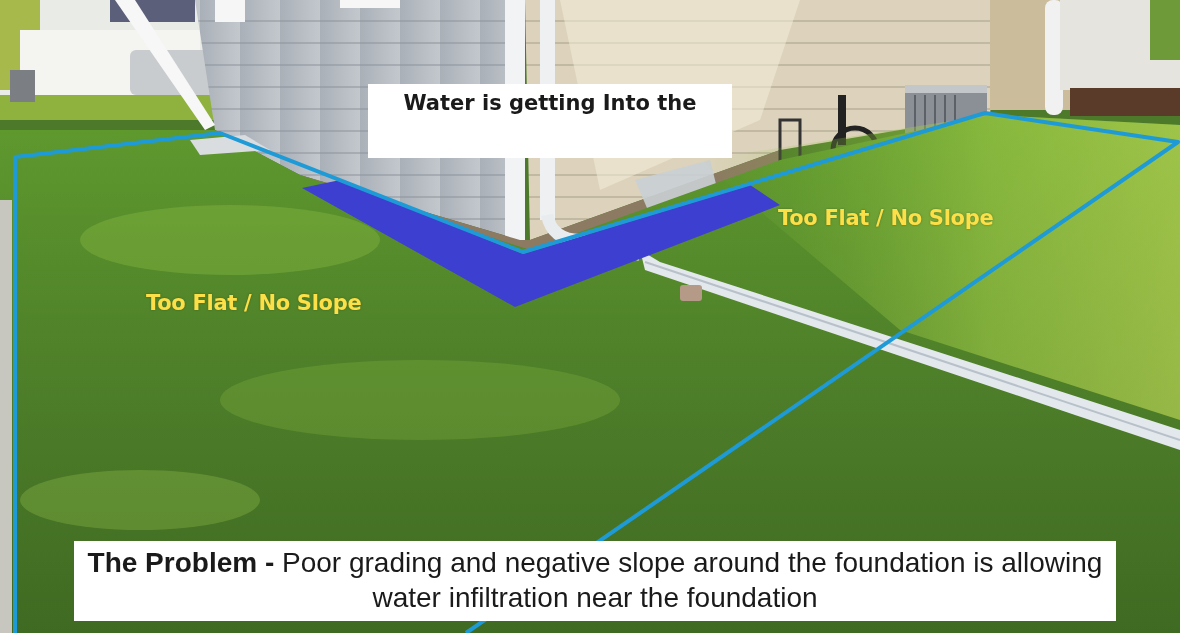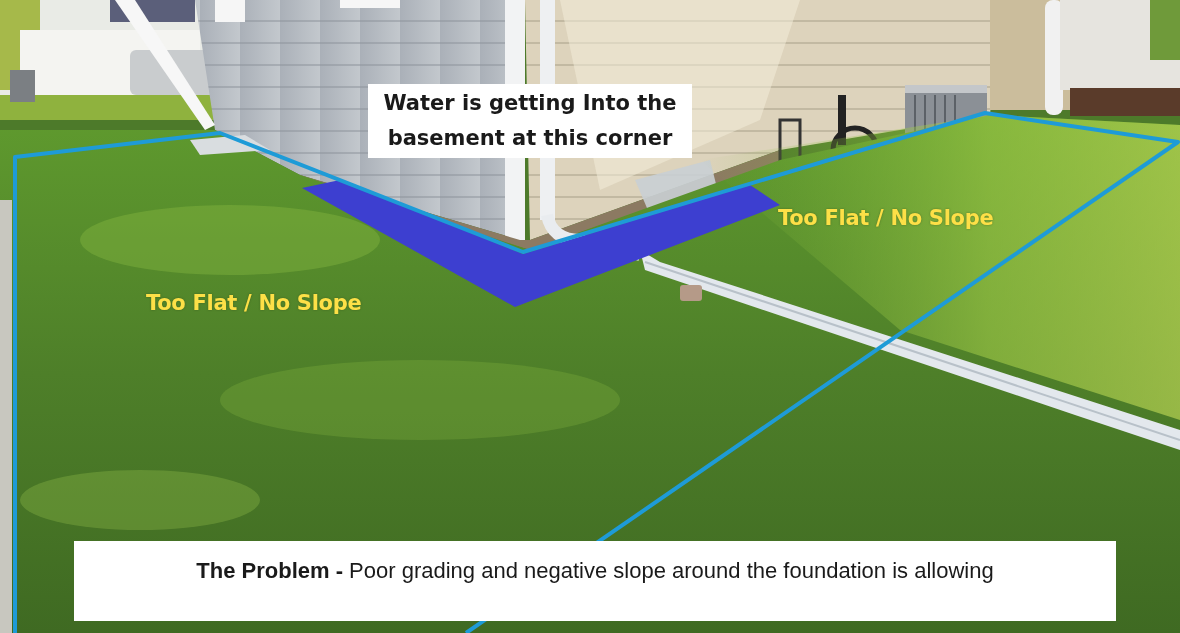--- a/index.html
+++ b/index.html
@@ -3,26 +3,26 @@
   <meta charset="utf-8">
   <style>
     html, body { margin: 0; padding: 0; }
     body { width: 1180px; height: 633px; overflow: hidden; position: relative; background: #4d7a2a; font-family: "Liberation Sans", sans-serif; }
     .scene { position: absolute; left: 0; top: 0; width: 1180px; height: 633px; }
     .label-box {
       position: absolute; background: #ffffff; color: #1a1a1a;
       font-family: "DejaVu Sans", sans-serif; text-align: center;
     }
     .callout {
-      left: 368px; top: 84px; width: 324px; height: 74px;
+      left: 368px; top: 84px; width: 364px; height: 74px;
       font-weight: bold; font-size: 21px; line-height: 35px; padding-top: 2px; box-sizing: border-box;
     }
     .problem {
       left: 74px; top: 541px; width: 1042px; height: 80px;
-      font-size: 22px; line-height: 35px; padding-top: 12px; box-sizing: border-box;
+      font-size: 28px; line-height: 35px; padding-top: 4px; box-sizing: border-box;
       font-family: "Liberation Sans Narrow", "Liberation Sans", sans-serif;
     }
     .problem .lead { font-weight: bold; }
     .grass-label {
       position: absolute; color: #fde047; font-weight: bold; font-size: 21px;
       font-family: "DejaVu Sans", sans-serif; letter-spacing: -0.3px;
       text-shadow: 0 0 2px rgba(40,60,20,0.5);
       white-space: nowrap;
     }
     .gl-right { left: 778px; top: 206px; }
@@ -129,21 +129,21 @@
   <polygon points="115,0 135,0 215,125 205,130" fill="#f7f7f7"></polygon>
   <polygon points="190,140 245,135 270,150 200,155" fill="#d9dde0"></polygon>
 
   <polygon points="302,188 340,180 523,254 750,185 780,205 515,307" fill="#3d3fd0"></polygon>
 
   <polyline points="15,633 15,157 220,133 523,252 985,113 1178,142 466,633" fill="none" stroke="#1e9bd7" stroke-width="4" stroke-linejoin="round"></polyline>
 </svg>
 
 <div class="label-box callout">
   <div>Water is getting Into the</div>
-  <div>basement at this corner</div>
 </div>
 
 <div class="grass-label gl-right">Too Flat / No Slope</div>
 <div class="grass-label gl-left">Too Flat / No Slope</div>
 
 <div class="label-box problem">
   <div><span class="lead">The Problem -</span><span> Poor grading and negative slope around the foundation is allowing</span></div>
+  <div>water infiltration near the foundation</div>
 </div>
 
 </body></html>

